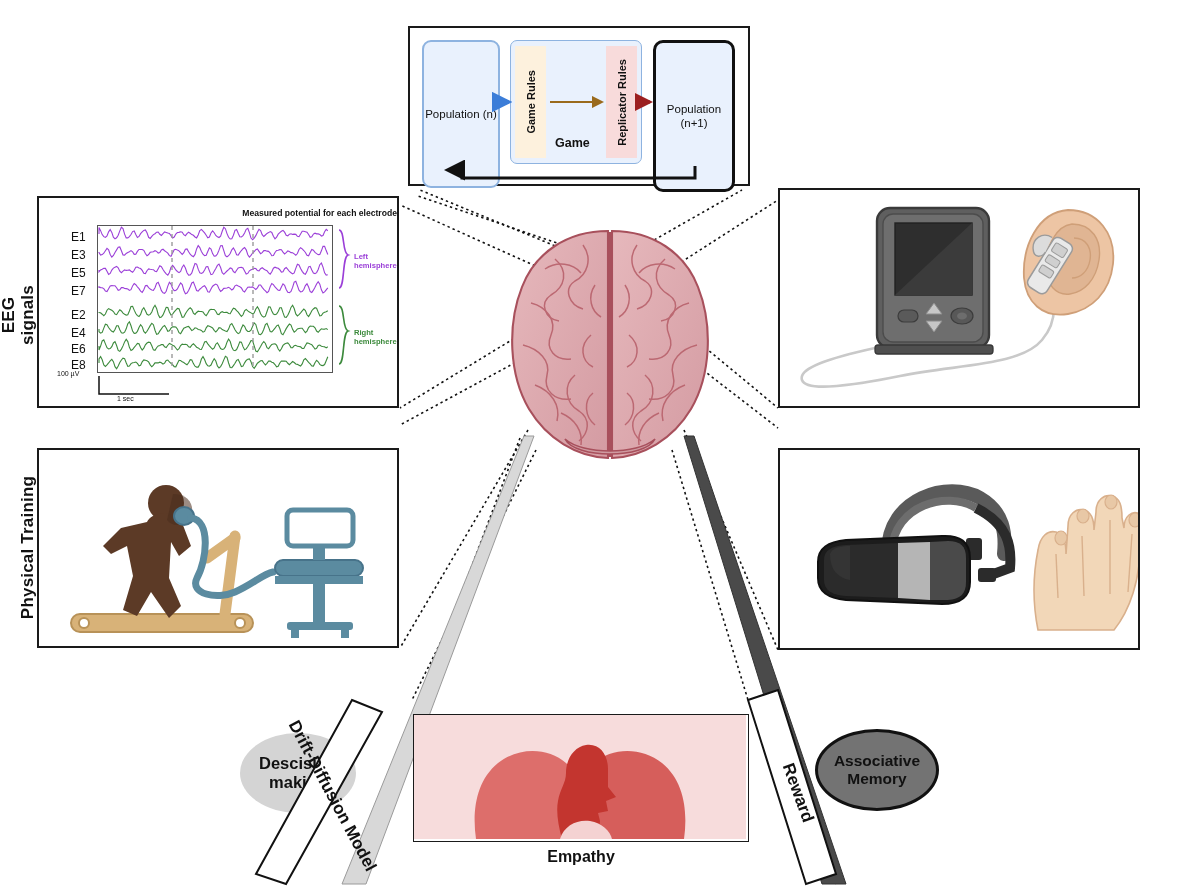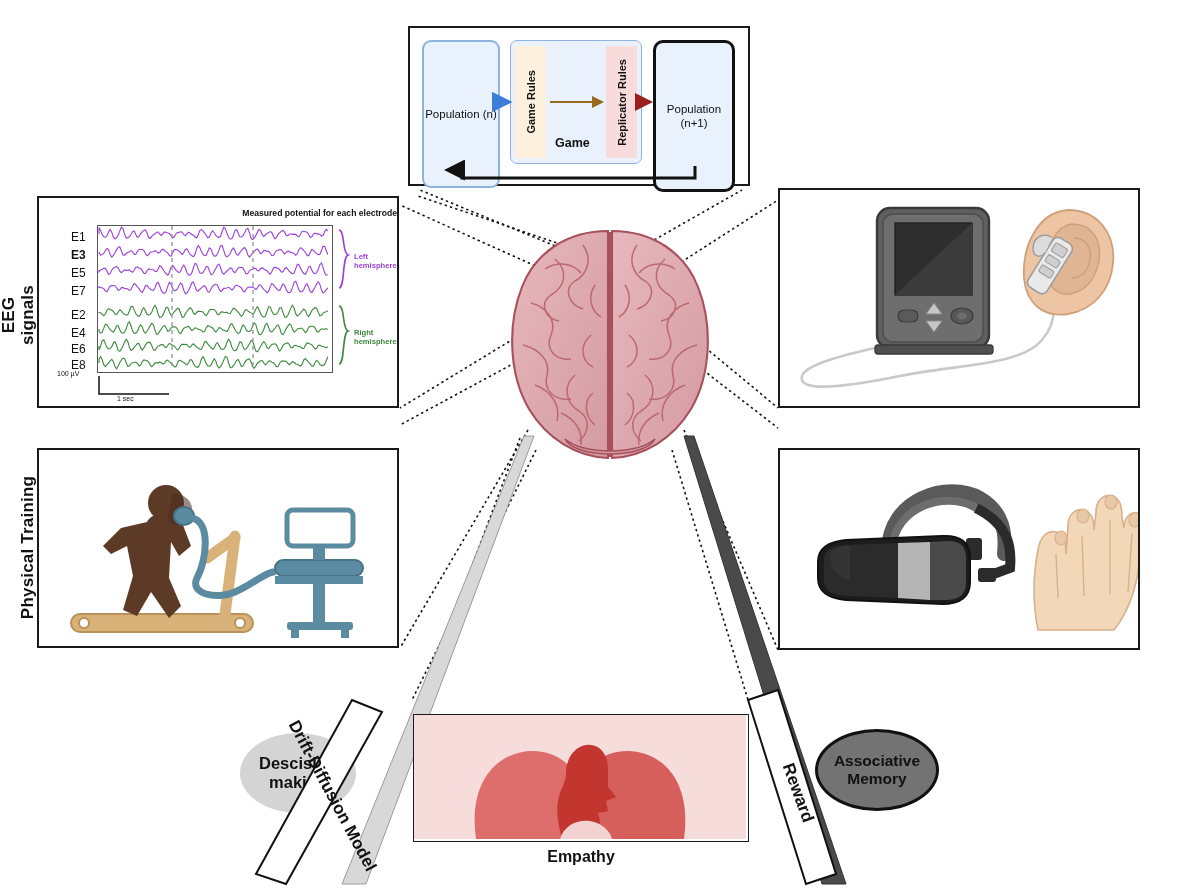--- a/index.html
+++ b/index.html
@@ -166,21 +166,21 @@
   </div>
 
   <div class="side-label rot-left" style="left:-32px;top:296px;width:100px;font-size:17px;">EEG signals</div>
 
   <div class="panel" style="left:37px;top:196px;width:362px;height:212px;">
     <div class="eeg-title" style="top:10px;left:0;">Measured potential for each electrode</div>
 
     <div style="position:absolute;left:58px;top:27px;width:234px;height:146px;border:1.2px solid #555;background:#fff;"></div>
 
     <div class="eeg-elabel" style="left:32px;top:32px;">E1</div>
-    <div class="eeg-elabel" style="left:32px;top:50px;font-weight:bold;">E3</div>
+    <div class="eeg-elabel" style="left:32px;top:50px;">E3</div>
     <div class="eeg-elabel" style="left:32px;top:68px;">E5</div>
     <div class="eeg-elabel" style="left:32px;top:86px;">E7</div>
     <div class="eeg-elabel" style="left:32px;top:110px;">E2</div>
     <div class="eeg-elabel" style="left:32px;top:128px;">E4</div>
     <div class="eeg-elabel" style="left:32px;top:144px;">E6</div>
     <div class="eeg-elabel" style="left:32px;top:160px;">E8</div>
 
     <svg width="362" height="212" style="position:absolute;left:0;top:0;">
       <g id="eeg-g">
           <path d="M60 36 L60.0 29.55 L61.6 32.66 L63.2 36.59 L64.8 38.66 L66.4 39.45 L68.0 37.97 L69.6 33.85 L71.2 31.46 L72.8 34.37 L74.4 39.14 L76.0 40.89 L77.6 39.76 L79.2 37.20 L80.8 32.90 L82.4 29.21 L84.0 30.59 L85.6 36.09 L87.2 39.88 L88.8 39.92 L90.4 38.58 L92.0 36.48 L93.6 33.58 L95.2 33.03 L96.8 36.42 L98.4 39.44 L100.0 38.42 L101.6 35.66 L103.2 33.88 L104.8 32.41 L106.4 31.92 L108.0 34.85 L109.6 39.28 L111.2 40.40 L112.8 38.30 L114.4 36.64 L116.0 35.70 L117.6 34.19 L119.2 34.00 L120.8 36.26 L122.4 37.48 L124.0 35.64 L125.6 33.92 L127.2 34.43 L128.8 35.09 L130.4 35.48 L132.0 37.62 L133.6 40.03 L135.2 39.08 L136.8 35.97 L138.4 34.50 L140.0 34.37 L141.6 33.77 L143.2 34.26 L144.8 36.71 L146.4 37.70 L148.0 35.67 L149.6 34.21 L151.2 35.29 L152.8 36.57 L154.4 37.30 L156.0 39.00 L157.6 39.88 L159.2 36.93 L160.8 32.56 L162.4 31.40 L164.0 33.08 L165.6 34.95 L167.2 37.27 L168.8 39.73 L170.4 39.01 L172.0 35.03 L173.6 32.84 L175.2 34.72 L176.8 37.41 L178.4 38.81 L180.0 39.52 L181.6 38.07 L183.2 33.25 L184.8 29.22 L186.4 30.69 L188.0 35.62 L189.6 39.30 L191.2 40.94 L192.8 40.72 L194.4 37.20 L196.0 32.32 L197.6 31.48 L199.2 35.32 L200.8 38.68 L202.4 38.92 L204.0 37.58 L205.6 34.98 L207.2 31.26 L208.8 30.28 L210.4 34.62 L212.0 40.07 L213.6 41.63 L215.2 40.06 L216.8 37.62 L218.4 34.15 L220.0 31.25 L221.6 32.49 L223.2 36.66 L224.8 38.49 L226.4 36.98 L228.0 35.43 L229.6 34.61 L231.2 33.63 L232.8 34.48 L234.4 38.22 L236.0 40.80 L237.6 39.17 L239.2 36.15 L240.8 34.57 L242.4 33.30 L244.0 32.37 L245.6 34.16 L247.2 37.35 L248.8 37.87 L250.4 36.14 L252.0 35.72 L253.6 36.40 L255.2 36.13 L256.8 36.35 L258.4 38.25 L260.0 38.69 L261.6 35.91 L263.2 33.32 L264.8 33.25 L266.4 33.70 L268.0 34.14 L269.6 36.48 L271.2 39.25 L272.8 38.73 L274.4 36.07 L276.0 35.19 L277.6 35.86 L279.2 35.90 L280.8 36.41 L282.4 38.00 L284.0 37.46 L285.6 33.79 L287.2 31.36 L288.8 32.73" stroke="#9b3fd8" stroke-width="1.1" fill="none"></path>

